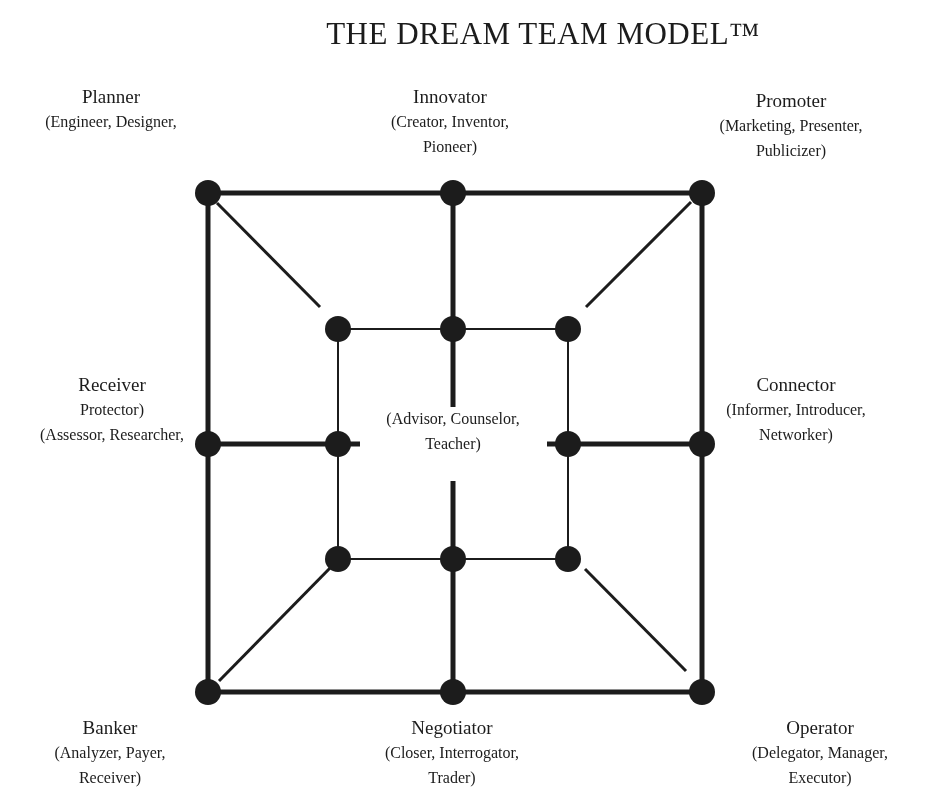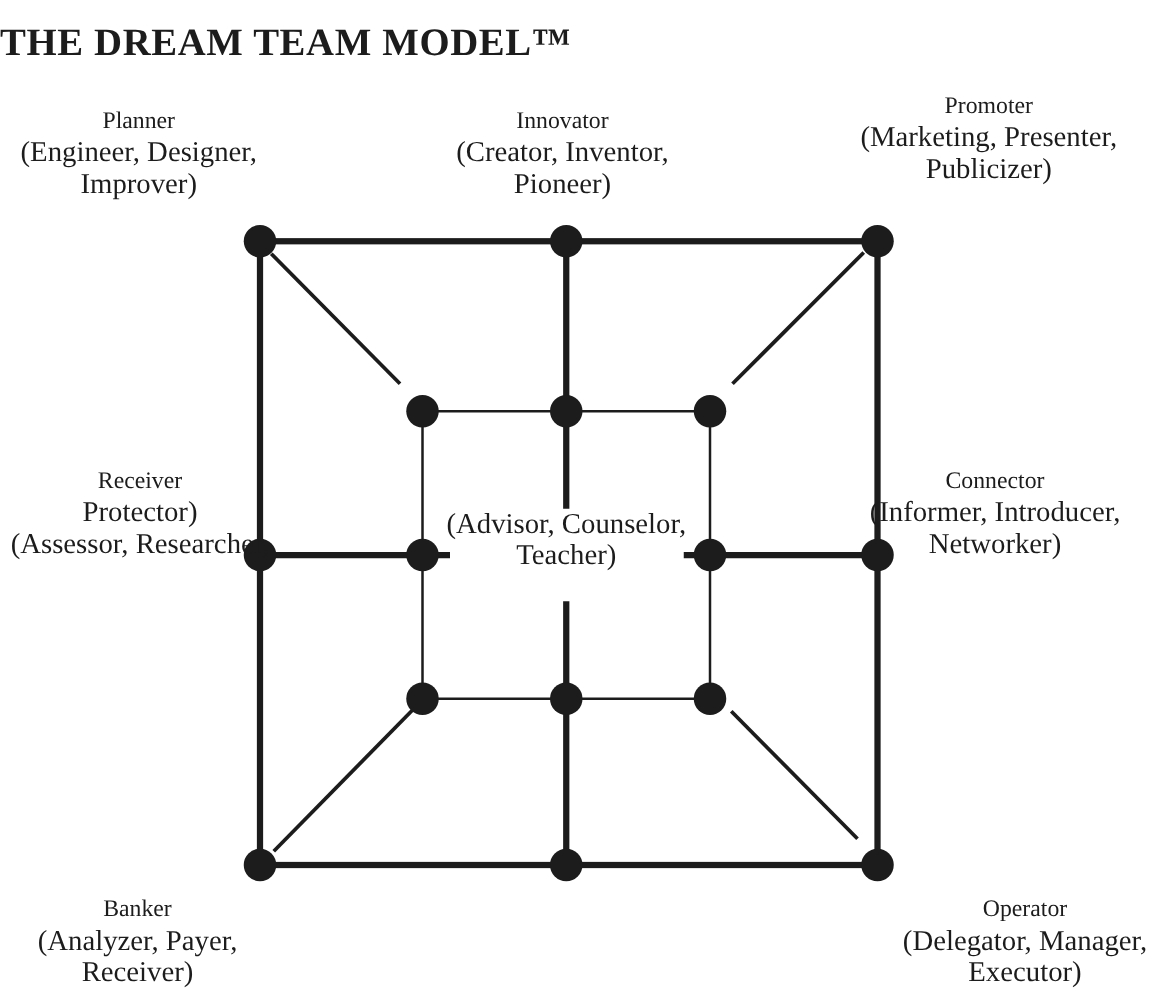--- a/index.html
+++ b/index.html
@@ -4,35 +4,35 @@
 <style>
   :root { --ink:#1c1c1c; --background:#ffffff; }
   * { margin:0; padding:0; box-sizing:border-box; }
   body { background:var(--background); font-family:"Liberation Serif","DejaVu Serif",serif; }
   .page {
     position:relative; width:928px; height:806px;
     background:var(--background); overflow:hidden;
   }
   .title {
     position:absolute; top:16px; left:0; width:760px;
-    text-align:left; font-size:31px; font-weight:bold;
+    text-align:right; font-size:31px; font-weight:normal;
     letter-spacing:0.5px; color:var(--ink);
   }
   .diagram-svg { position:absolute; top:0; left:0; }
   .diagram-svg line, .diagram-svg rect { stroke:var(--ink); fill:none; }
   .diagram-svg circle { fill:var(--ink); stroke:none; }
   .w-thick { stroke-width:5px; }
   .w-thin  { stroke-width:2px; }
   .w-diag  { stroke-width:3px; }
   .role-label {
     position:absolute; transform:translateX(-50%);
     text-align:center; color:var(--ink); white-space:nowrap;
   }
   .role-name { font-size:19px; line-height:25px;font-family:Liberation Serif, serif; }
-  .role-desc { font-size:23px; line-height:25px; }
+  .role-desc { font-size:16px; line-height:25px; }
 </style>
 </head>
 <body>
 
 <div class="page">
 
   <div class="title">THE DREAM TEAM MODEL™</div>
 
   <svg class="diagram-svg" width="928" height="806" viewBox="0 0 928 806">
 
@@ -65,30 +65,29 @@
     <circle cx="338" cy="444" r="13"></circle>
     <circle cx="568" cy="444" r="13"></circle>
     <circle cx="338" cy="559" r="13"></circle>
     <circle cx="453" cy="559" r="13"></circle>
     <circle cx="568" cy="559" r="13"></circle>
   </svg>
 
   <div class="role-label" style="left:111px; top:84px">
     <div class="role-name">Planner</div>
     <div class="role-desc">(Engineer, Designer,</div>
-    <div class="role-desc">Improver)</div>
   </div>
 
   <div class="role-label" style="left:450px; top:84px">
     <div class="role-name">Innovator</div>
     <div class="role-desc">(Creator, Inventor,</div>
     <div class="role-desc">Pioneer)</div>
   </div>
 
-  <div class="role-label" style="left:791px; top:72px">
+  <div class="role-label" style="left:791px; top:88px">
     <div class="role-name">Promoter</div>
     <div class="role-desc">(Marketing, Presenter,</div>
     <div class="role-desc">Publicizer)</div>
   </div>
 
   <div class="role-label" style="left:112px; top:372px">
     <div class="role-name">Receiver</div>
     <div class="role-desc">Protector)</div>
     <div class="role-desc">(Assessor, Researcher,</div>
   </div>
@@ -98,20 +97,25 @@
     <div class="role-desc">(Informer, Introducer,</div>
     <div class="role-desc">Networker)</div>
   </div>
 
   <div class="role-label" style="left:110px; top:715px">
     <div class="role-name">Banker</div>
     <div class="role-desc">(Analyzer, Payer,</div>
     <div class="role-desc">Receiver)</div>
   </div>
 
+  <div class="role-label" style="left:452px; top:715px">
+    <div class="role-name">Negotiator</div>
+    <div class="role-desc">(Closer, Interrogator,</div>
+    <div class="role-desc">Trader)</div>
+  </div>
 
   <div class="role-label" style="left:820px; top:715px">
     <div class="role-name">Operator</div>
     <div class="role-desc">(Delegator, Manager,</div>
     <div class="role-desc">Executor)</div>
   </div>
 
   <div class="role-label" style="left:453px; top:406px">
     <div class="role-desc">(Advisor, Counselor,</div>
     <div class="role-desc">Teacher)</div>

